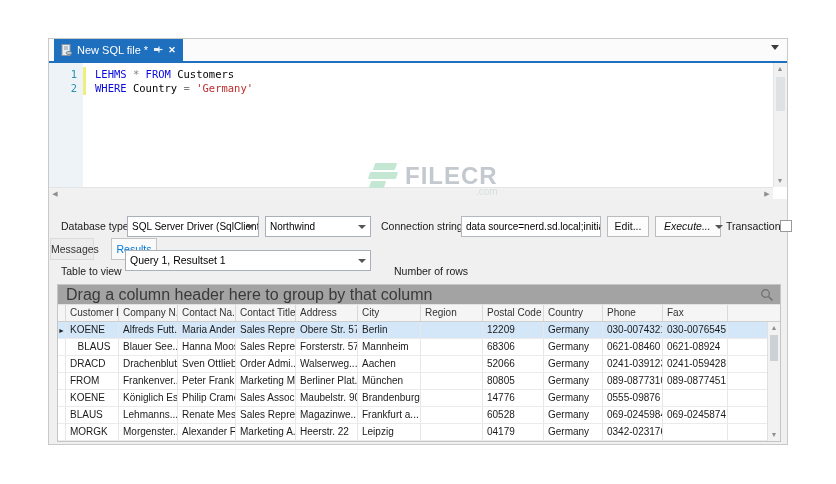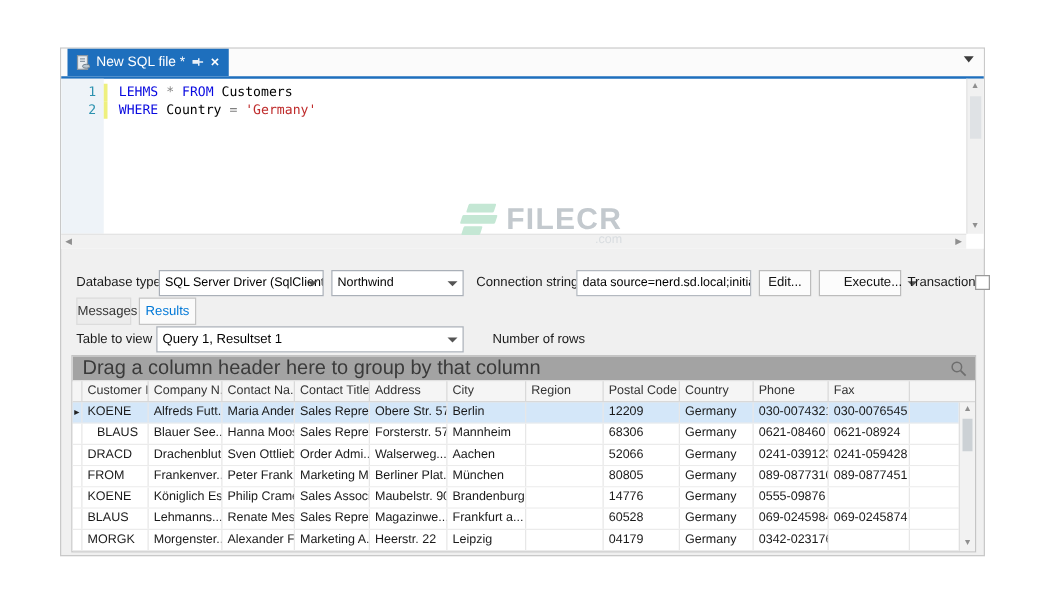--- a/index.html
+++ b/index.html
@@ -43,21 +43,21 @@
   .wm-b3 { width:15px; margin-left:3px; }
   .wm-text { color:#c3c9ce; font-size:24px; font-weight:bold; letter-spacing:1px; line-height:26px; }
   .wm-com { color:#d9dde0; font-size:10px; text-align:right; margin-top:-3px; }
 
   
   .label { position:absolute; font-size:10.5px; color:#1a1a1a; line-height:21px; white-space:nowrap; }
   .combo { position:absolute; height:21px; background:#fff; border:1px solid #aab0b8; font-size:10px; line-height:19px; padding:0 15px 0 4px; white-space:nowrap; overflow:hidden; color:#000; }
   .combo .caret { position:absolute; right:4px; top:8px; width:0; height:0; border-left:4px solid transparent; border-right:4px solid transparent; border-top:4px solid #555; }
   .textbox { position:absolute; height:21px; background:#fff; border:1px solid #b4b9c0; font-size:10px; line-height:19px; padding:0 4px; white-space:nowrap; overflow:hidden; color:#000; }
   .btn { position:absolute; height:21px; background:#fcfcfc; border:1px solid #bcbcbc; font-size:10.5px; line-height:19px; text-align:center; color:#111; }
-  .split-btn { display:flex; align-items:center; justify-content:space-between; padding:0 19px; }
+  .split-btn { display:flex; align-items:center; justify-content:space-between; padding:0 8px;font-style:italic; }
   .split-btn .caret { width:0; height:0; border-left:4px solid transparent; border-right:4px solid transparent; border-top:4px solid #555; margin-left:4px; }
   .checkbox { position:absolute; width:12px; height:12px; background:#fff; border:1px solid #9a9a9a; }
 
   
   .rtab { position:absolute; height:22px; font-size:10.5px; line-height:20px; text-align:center; }
   .rtab.inactive { background:#ececec; border:1px solid #dcdcdc; color:#333; }
   .rtab.active { background:#fafafa; border:1px solid #c4c4c4; color:#0078d7; }
 
   
   .grid { position:absolute; left:8px; top:245px; width:724px; height:158px; background:#fff; border:1px solid #c5c5c5; overflow:hidden; }
@@ -150,25 +150,25 @@
   <div class="label" style="left:332px; top:177px;">Connection string</div>
   <div class="textbox" style="left:412px; top:177px; width:140px;">data source=nerd.sd.local;initial catal</div>
   <div class="btn" style="left:558px; top:177px; width:42px;">Edit...</div>
   <div class="btn split-btn" style="left:606px; top:177px; width:66px;">
     <span>Execute...</span>
       <span class="caret"></span>
   </div>
   <div class="label" style="left:677px; top:177px;">Transaction</div>
   <div class="checkbox" style="left:731px; top:181px;"></div>
 
-  <div class="rtab inactive" style="left:12px; top:199px; width:44px;">Messages</div>
+  <div class="rtab inactive" style="left:1px; top:199px; width:44px;">Messages</div>
   <div class="rtab active" style="left:62px; top:199px; width:46px;">Results</div>
 
   <div class="label" style="left:12px; top:222px;">Table to view</div>
-  <div class="combo" style="left:76px; top:222px; width:246px; font-size:10.5px;">
+  <div class="combo" style="left:76px; top:211px; width:246px; font-size:10.5px;">
     <span>Query 1, Resultset 1</span><span class="caret"></span>
   </div>
   <div class="label" style="left:345px; top:222px;">Number of rows</div>
 
   <div class="grid">
     <div class="groupbar">
       <span>Drag a column header here to group by that column</span>
       <svg width="14" height="14" viewBox="0 0 14 14">
           <circle cx="5.5" cy="5.5" r="3.8" fill="none" stroke="#6e6e6e" stroke-width="1.2"></circle>
           <line x1="8.5" y1="8.5" x2="12.5" y2="12.5" stroke="#6e6e6e" stroke-width="1.4"></line>

